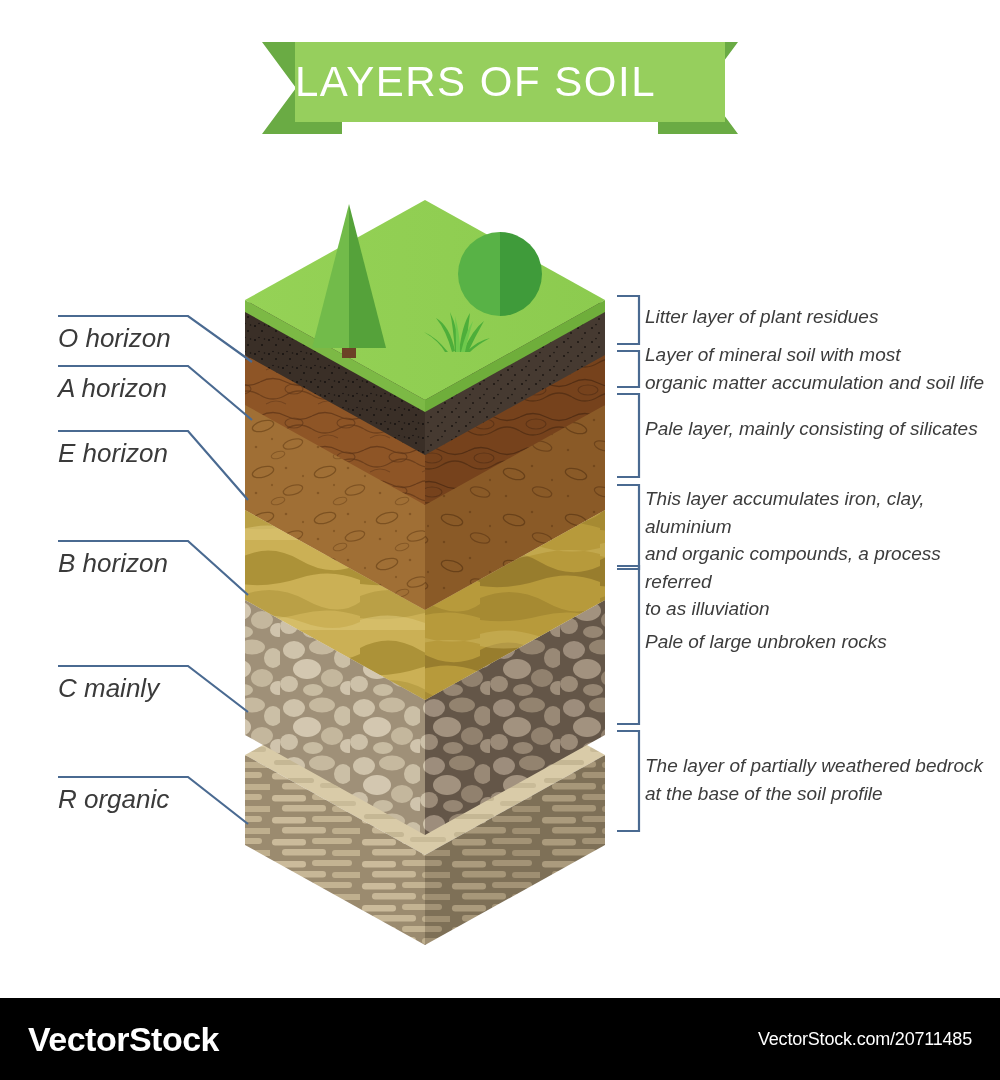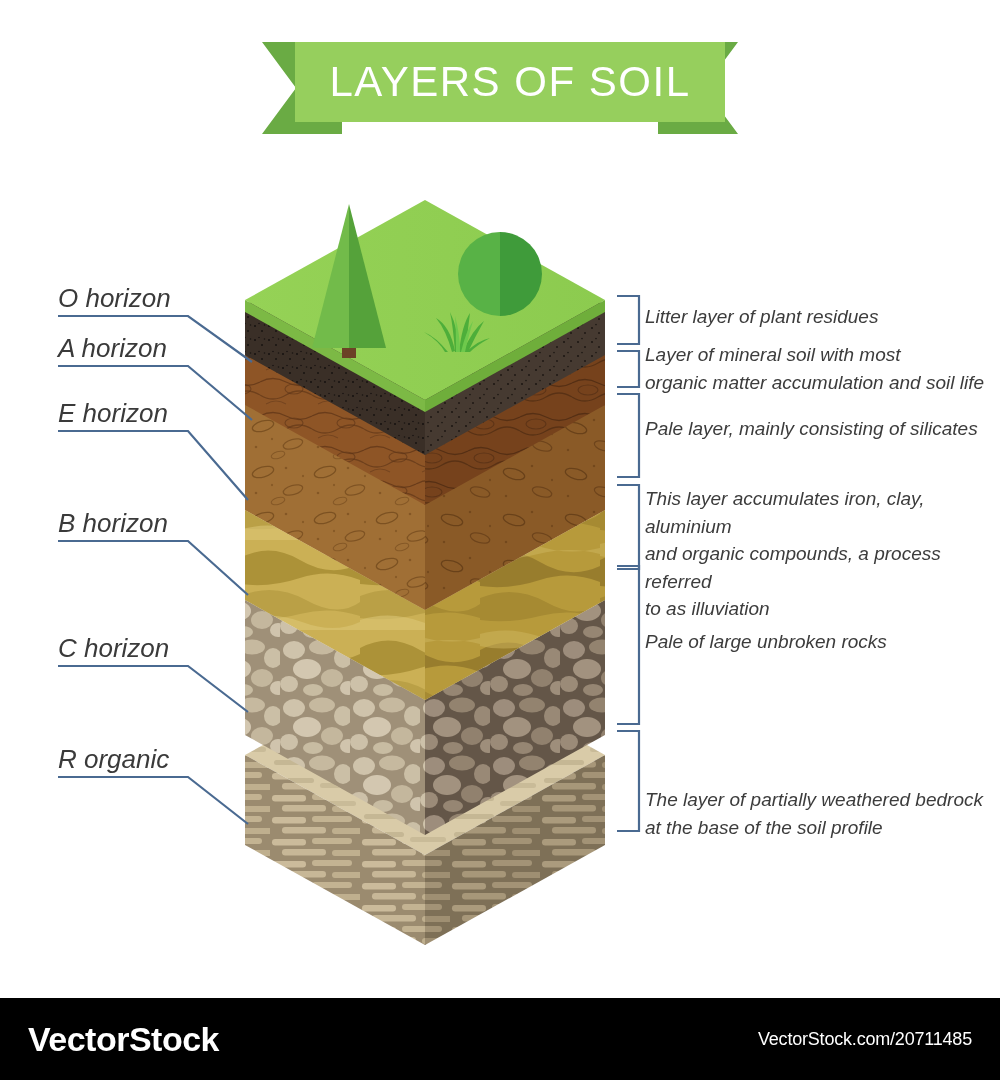--- a/index.html
+++ b/index.html
@@ -19,34 +19,35 @@
   }
   .ribbon-tail {
     position: absolute; top: 0; width: 80px; height: 92px;
     background: #6aab44;
   }
   .ribbon-tail.left  { left: 262px;  clip-path: polygon(0 0, 100% 0, 100% 100%, 0 100%, 34px 50%); }
   .ribbon-tail.right { left: 658px;  clip-path: polygon(0 0, 100% 0, 46px 50%, 100% 100%, 0 100%); }
   .ribbon-body {
     position: absolute; left: 295px; top: 0; width: 430px; height: 80px;
     background: #96cf5d;
-    display: flex; align-items: center; justify-content: center;
+    display: flex; align-items: center; justify-content: flex-start;
   }
   #ribbon-title {
     color: #ffffff; font-size: 42px; letter-spacing: 1.5px;
     font-weight: 400; white-space: nowrap;
     font-family: "Liberation Sans", sans-serif;
   }
 
   
   .left-label {
     position: absolute; left: 58px;
     font-style: italic; font-size: 26px; color: #3a3a3a;
     white-space: nowrap;
     font-family: "Liberation Sans", sans-serif;
+    margin-top: 40px;
   }
   .leader { position: absolute; left: 0; top: 0; pointer-events: none; }
 
   
   .desc {
     position: absolute; left: 645px;
     font-style: italic; font-size: 19px; color: #3c3c3c;
     line-height: 1.45; width: 340px;
     font-family: "Liberation Sans", sans-serif;
   }
@@ -293,37 +294,37 @@
     <path d="M58 541 H188 L248 595"></path>
     <path d="M58 666 H188 L248 712"></path>
     <path d="M58 777 H188 L248 824"></path>
   </g>
 </svg>
 
 <div class="left-label" style="top:283px">O horizon</div>
 <div class="left-label" style="top:333px">A horizon</div>
 <div class="left-label" style="top:398px">E horizon</div>
 <div class="left-label" style="top:508px">B horizon</div>
-<div class="left-label" style="top:633px">C horizon</div>
+<div class="left-label" style="top:633px">C mainly</div>
 <div class="left-label" style="top:744px">R organic</div>
 
 <svg class="leader" width="1000" height="1000">
   <g stroke="#4a6a91" stroke-width="2.2" fill="none">
     <path d="M617 296 H639 V344 H617"></path>
     <path d="M617 351 H639 V387 H617"></path>
     <path d="M617 394 H639 V477 H617"></path>
     <path d="M617 485 H639 V569 H617"></path>
     <path d="M617 566 H639 V724 H617"></path>
     <path d="M617 731 H639 V831 H617"></path>
   </g>
 </svg>
 
 <div class="desc" style="top:303px">Litter layer of plant residues</div>
 <div class="desc" style="top:341px">Layer of mineral soil with most<br>organic matter accumulation and soil life</div>
 <div class="desc" style="top:415px">Pale layer, mainly consisting of silicates</div>
 <div class="desc" style="top:485px">This layer accumulates iron, clay, aluminium<br>and organic compounds, a process referred<br>to as illuviation</div>
 <div class="desc" style="top:628px">Pale of large unbroken rocks</div>
-<div class="desc" style="top:786px">The layer of partially weathered bedrock<br>at the base of the soil profile</div>
+<div class="desc" style="top:752px">The layer of partially weathered bedrock<br>at the base of the soil profile</div>
 
 <div id="footer">
   <span id="footer-brand">VectorStock</span>
   <span id="footer-url">VectorStock.com/20711485</span>
 </div>
 
 </body></html>

